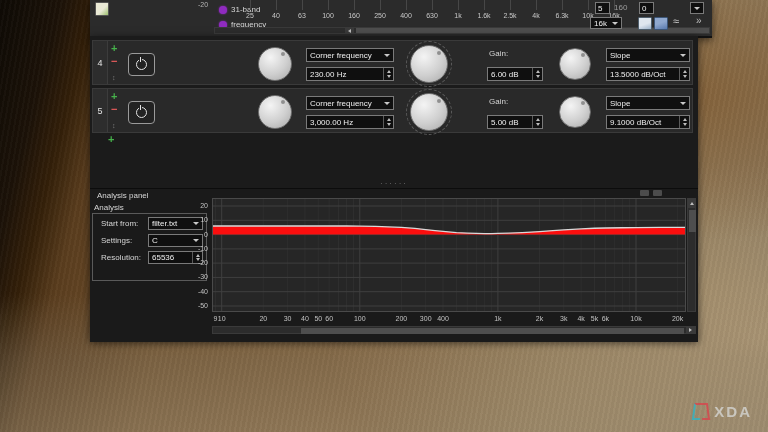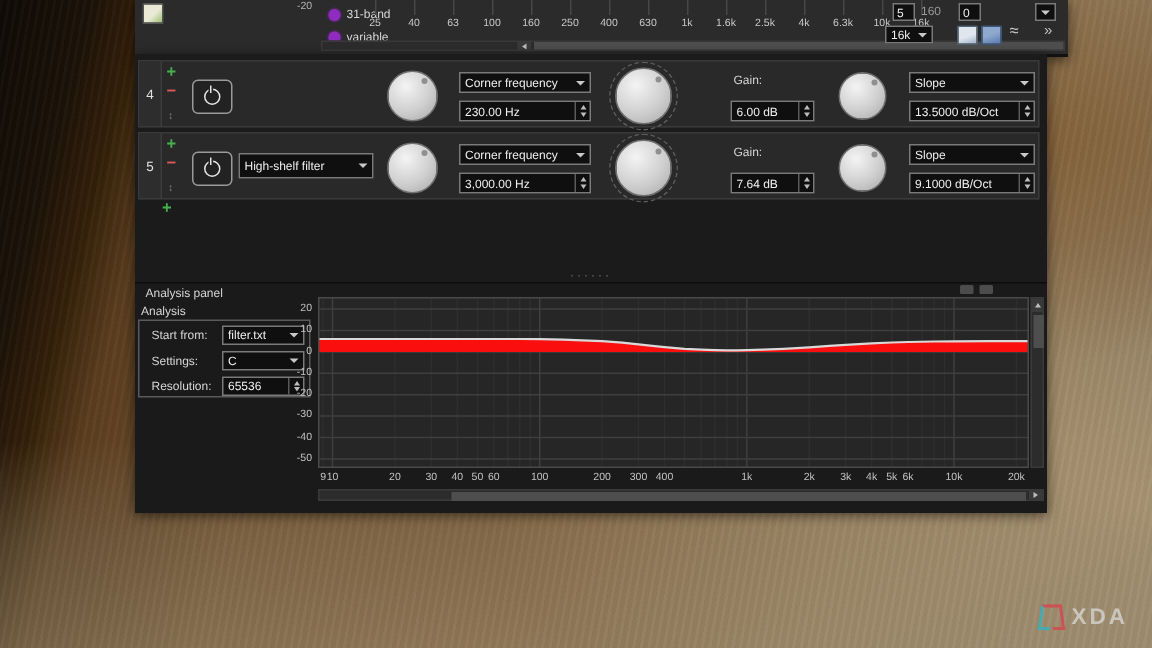--- a/index.html
+++ b/index.html
@@ -61,21 +61,21 @@
 </style>
 </head>
 <body>
 
 <div class="panel" style="left:90px;top:0;width:622px;height:36px;background:#2b2b2b;border-bottom:2px solid #121212;">
   <div class="miniicon" style="left:5px;top:2px;width:12px;height:12px;background:linear-gradient(135deg,#e9e9d6 55%,#9dc06e);border:1px solid #555;"></div>
 
   <div class="radio-dot" style="left:129px;top:6px;background:#8f2bbf;box-shadow:0 0 2px #8f2bbf;"></div>
   <span class="lbl abs" style="left:141px;top:5px;">31-band</span>
   <div class="radio-dot" style="left:129px;top:21px;background:#8f2bbf;box-shadow:0 0 2px #8f2bbf;"></div>
-  <span class="lbl abs" style="left:141px;top:20px;">variable</span>
+  <span class="lbl abs" style="left:141px;top:20px;">frequency</span>
 
   <span class="tiny abs" style="left:108px;top:1px;">-20</span>
 
   <div class="abs" style="left:0;top:0;width:560px;height:24px;">
       <div class="rtick" style="left: 160px;"></div>
       <span class="rlab" style="left: 147px;">25</span>
       <div class="rtick" style="left: 186px;"></div>
       <span class="rlab" style="left: 173px;">40</span>
       <div class="rtick" style="left: 212px;"></div>
       <span class="rlab" style="left: 199px;">63</span>
@@ -179,40 +179,36 @@
   </div>
 
   <div class="frow" style="top:52px;">
     <div class="rownum">5</div>
     <span class="plusg abs" style="left:18px;top:3px;">+</span>
     <span class="minusg abs" style="left:18px;top:16px;">−</span>
     <span class="reorder abs" style="left:19px;top:33px;">↕</span>
     <div class="pwr" style="left:35px;top:12px;">
         <div class="pwrglyph"></div>
       </div>
-    <div class="dd" style="left:66px;top:13px;width:90px;height:17px;">
-      <span>High-shelf filter</span>
-        <span class="caret"></span>
-    </div>
     <div class="knob" style="left:165px;top:6px;width:32px;height:32px;"></div>
     <div class="dd" style="left:213px;top:7px;width:88px;height:14px;">
       <span>Corner frequency</span>
         <span class="caret"></span>
     </div>
     <div class="spin" style="left:213px;top:26px;width:88px;height:14px;justify-content:space-between;">
       <span class="val">3,000.00 Hz</span>
       <span class="arrows">
           <span class="tri-u"></span>
           <span class="tri-d"></span>
         </span>
     </div>
     <div class="knob ticks" style="left:317px;top:4px;width:36px;height:36px;"></div>
     <span class="lbl abs" style="left:396px;top:8px;">Gain:</span>
     <div class="spin" style="left:394px;top:26px;width:56px;height:14px;">
-      <span class="val">7.64 dB</span>
+      <span class="val">5.00 dB</span>
       <span class="arrows">
           <span class="tri-u"></span>
           <span class="tri-d"></span>
         </span>
     </div>
     <div class="knob" style="left:466px;top:7px;width:30px;height:30px;"></div>
     <div class="dd" style="left:513px;top:7px;width:84px;height:14px;">
       <span>Slope</span>
         <span class="caret"></span>
     </div>
@@ -227,21 +223,21 @@
 
   <span class="plusg abs" style="left:18px;top:99px;">+</span>
 
   <span class="abs" style="left:280px;top:143px;width:48px;text-align:center;color:#6a6a6a;font-size:8px;letter-spacing:2px;">······</span>
 
   <div class="abs" style="left:0;top:152px;width:608px;height:153px;background:#1a1a1a;border-top:1px solid #0c0c0c;">
 
     <span class="lbl abs" style="left:7px;top:2px;">Analysis panel</span>
     <span class="lbl abs" style="left:4px;top:14px;">Analysis</span>
 
-    <div class="grp" style="left:2px;top:24px;width:115px;height:52px;padding-left:23px;">
+    <div class="grp" style="left:2px;top:24px;width:115px;height:68px;padding-left:23px;">
       <span class="field-label" style="top:5px;">Start from:</span>
       <div class="dd" style="left:55px;top:3px;width:55px;height:13px;">
         <span>filter.txt</span>
           <span class="caret"></span>
       </div>
       <span class="field-label" style="top:22px;">Settings:</span>
       <div class="dd" style="left:55px;top:20px;width:55px;height:13px;">
         <span>C</span>
           <span class="caret"></span>
       </div>

